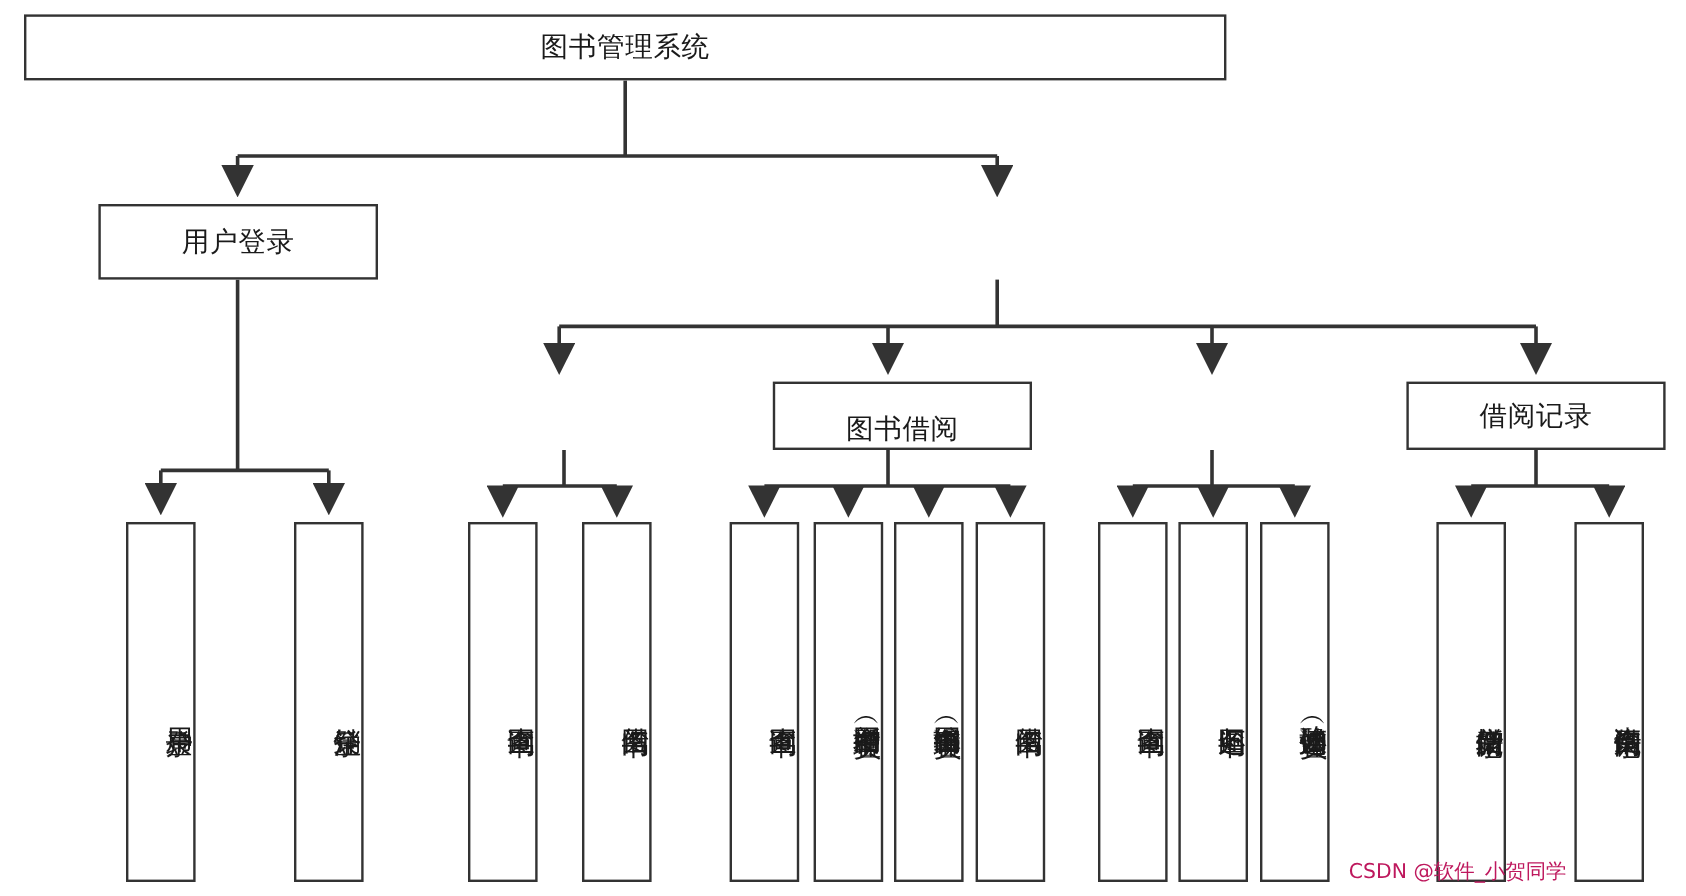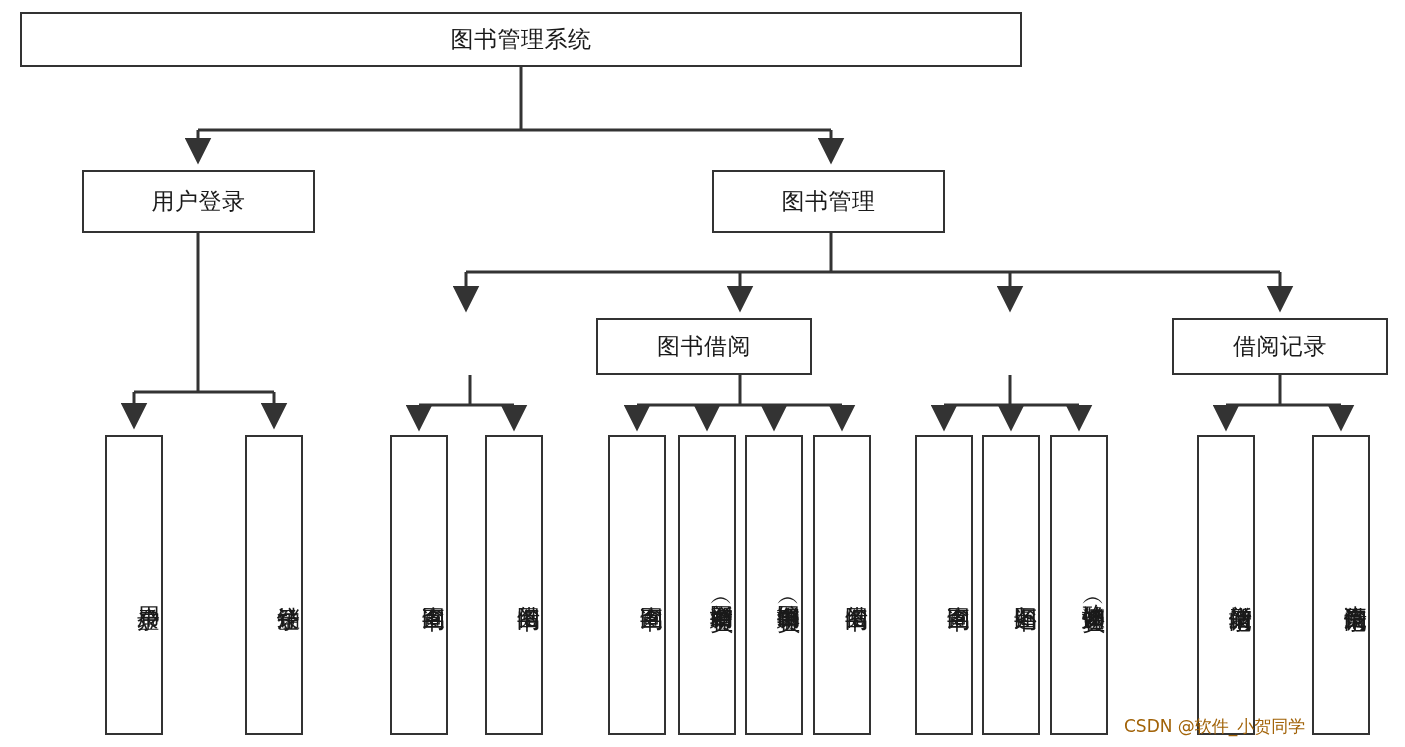--- a/index.html
+++ b/index.html
@@ -51,21 +51,21 @@
   .node.vert .vlabel {
     writing-mode: vertical-rl;
     text-orientation: upright;
     white-space: nowrap;
   }
   #watermark {
     position: absolute;
     left: 1124px;
     top: 715px;
     font-size: 17px;
-    color: #a16207;
+    color: #be185d;
     white-space: nowrap;
     font-family: "DejaVu Sans", "Liberation Sans", sans-serif;
   }
 </style>
 </head>
 <body>
 
 <div id="canvas">
 
   <svg id="diagram-svg" viewBox="0 0 1405 747" xmlns="http://www.w3.org/2000/svg">
@@ -119,25 +119,22 @@
     </g>
   </svg>
 
   <div class="node horiz" style="left:20px; top:12px; width:1002px; height:55px;">
     <span>图书管理系统</span>
   </div>
 
   <div class="node horiz" style="left:82px; top:170px; width:233px; height:63px;">
     <span>用户登录</span>
   </div>
-  <div class="node horiz" style="left:712px; top:170px; width:233px; height:63px;">
-    <span>图书管理</span>
-  </div>
 
-  <div class="node horiz" style="left:596px; top:318px; width:216px; height:57px;">
+  <div class="node horiz" style="left:644px; top:318px; width:216px; height:57px;align-items:flex-end;">
     <span>图书借阅</span>
   </div>
   <div class="node horiz" style="left:1172px; top:318px; width:216px; height:57px;">
     <span>借阅记录</span>
   </div>
 
   <div class="node vert" style="left:105px; top:435px; width:58px; height:300px;">
     <span class="vlabel">用户登录</span>
   </div>
   <div class="node vert" style="left:245px; top:435px; width:58px; height:300px;">

